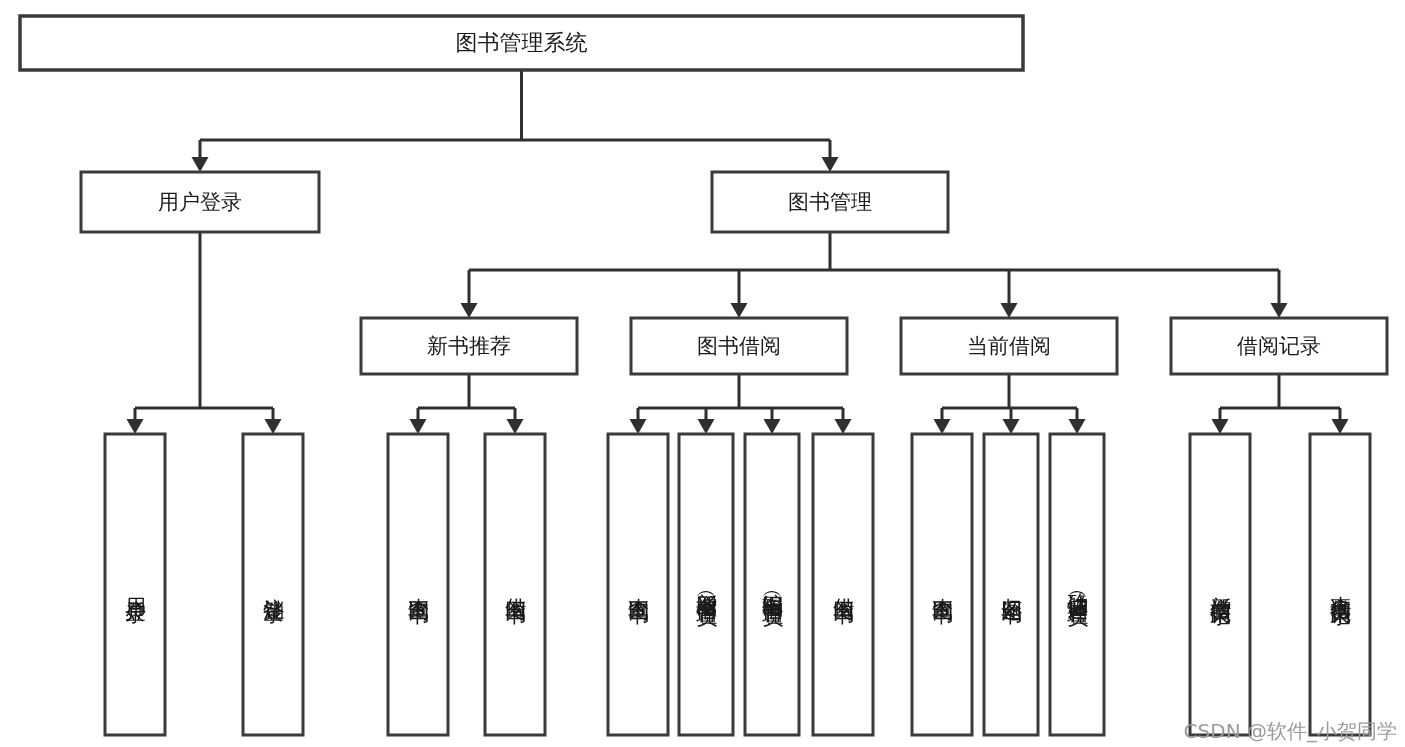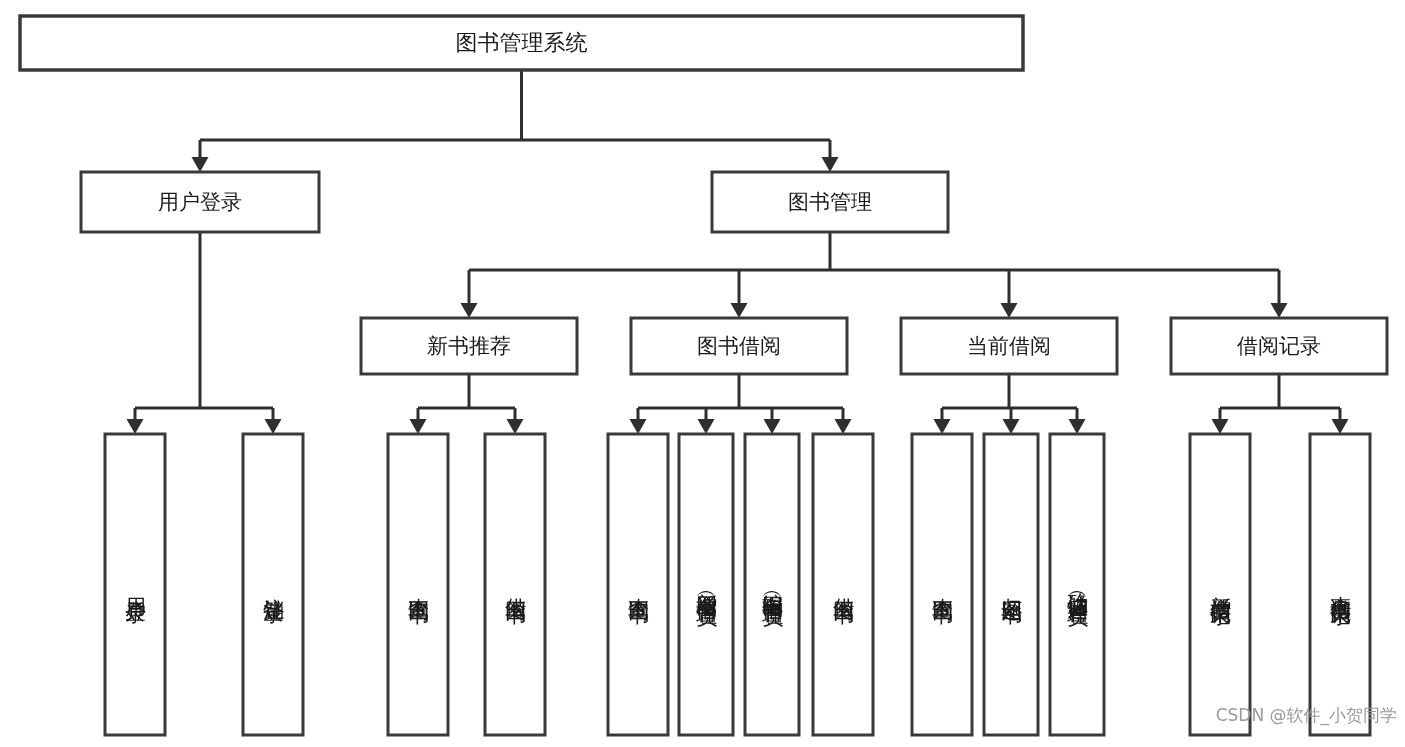--- a/index.html
+++ b/index.html
@@ -74,23 +74,23 @@
     font-size: 21px;
     line-height: 1.12;
     color: #1a1a1a;
     letter-spacing: 2px;
     white-space: nowrap;
     text-align: center;
   }
   .watermark {
     position: absolute;
     right: 8px;
-    bottom: 20px;
-    font-family: "DejaVu Sans", "Liberation Sans", sans-serif;
-    font-size: 17px;
+    bottom: 2px;
+    font-family: "DejaVu Sans", "Liberation Sans", sans-serif;
+    font-size: 20px;
     color: #9a9a9a;
     white-space: nowrap;
     pointer-events: none;
   }
 </style>
 </head>
 <body>
 
 <div id="diagram-root">
 

